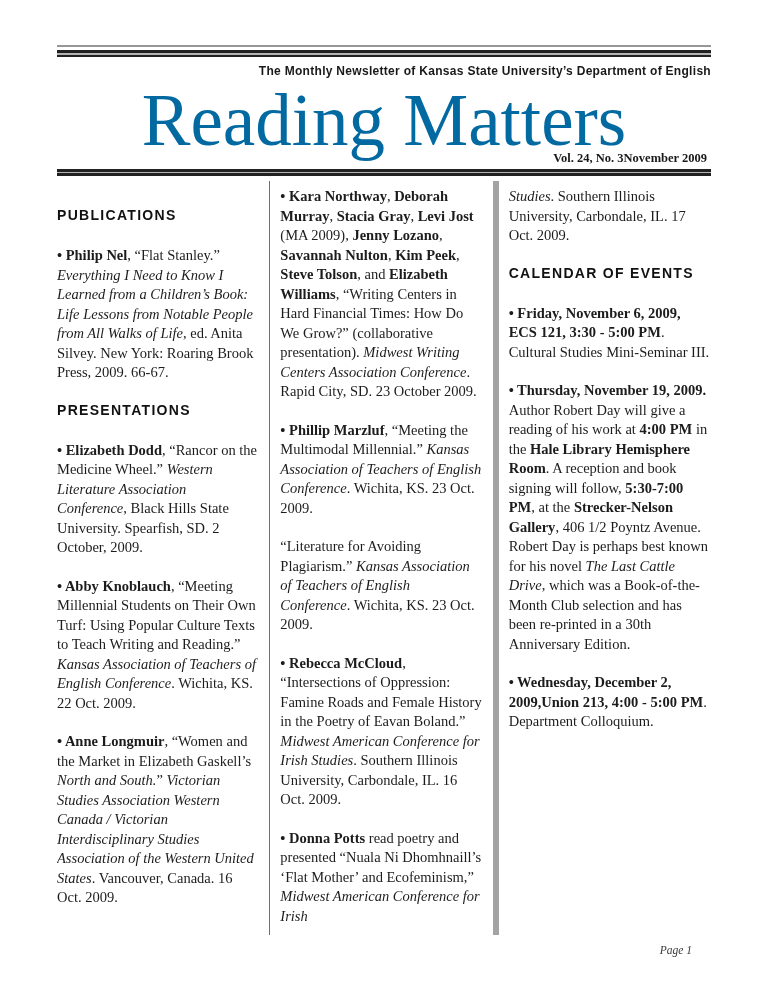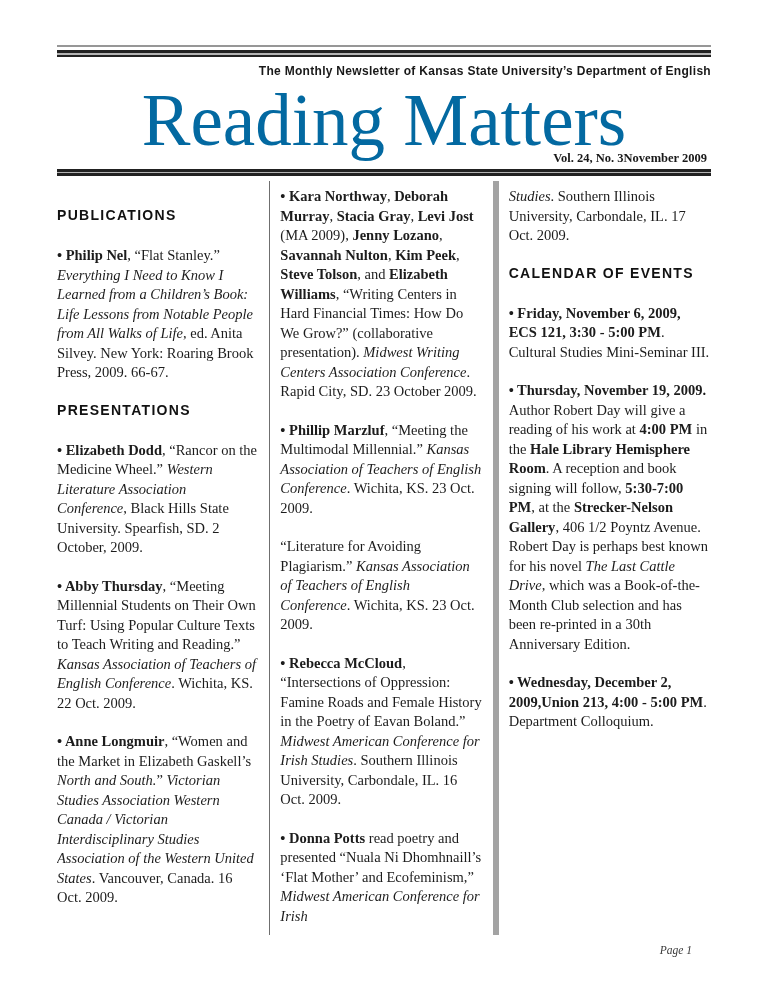--- a/index.html
+++ b/index.html
@@ -100,21 +100,21 @@
       <div class="st4"></div>
       <div class="st3"></div>
   </div>
 
   <div class="columns">
     <div class="col col-1">
         <div class="col-heading">PUBLICATIONS</div>
         <p class="item"><span class="b">• Philip Nel</span><span>, “Flat Stanley.” </span><span class="i">Everything I Need to Know I Learned from a Children’s Book: Life Lessons from Notable People from All Walks of Life</span><span>, ed. Anita Silvey.  New York: Roaring Brook Press, 2009.  66-67.</span></p>
         <div class="col-heading">PRESENTATIONS</div>
         <p class="item"><span class="b">• Elizabeth Dodd</span><span>, “Rancor on the Medicine Wheel.” </span><span class="i">Western Literature Association Conference</span><span>, Black Hills State University. Spearfish, SD.  2 October, 2009.</span></p>
-        <p class="item"><span class="b">• Abby Thursday</span><span>, “Meeting Millennial Students on Their Own Turf: Using Popular Culture Texts to Teach Writing and Reading.” </span><span class="i">Kansas Association of Teachers of English Conference</span><span>. Wichita, KS.  22 Oct. 2009.</span></p>
+        <p class="item"><span class="b">• Abby Knoblauch</span><span>, “Meeting Millennial Students on Their Own Turf: Using Popular Culture Texts to Teach Writing and Reading.” </span><span class="i">Kansas Association of Teachers of English Conference</span><span>. Wichita, KS.  22 Oct. 2009.</span></p>
         <p class="item"><span class="b">• Anne Longmuir</span><span>, “Women and the Market in Elizabeth Gaskell’s </span><span class="i">North and South.</span><span>” </span><span class="i">Victorian Studies Association Western Canada / Victorian Interdisciplinary Studies Association of the Western United States</span><span>. Vancouver, Canada. 16 Oct. 2009.</span></p>
       </div>
     <div class="col col-2">
         <p class="item"><span class="b">• Kara Northway</span><span>, </span><span class="b">Deborah Murray</span><span>, </span><span class="b">Stacia Gray</span><span>, </span><span class="b">Levi Jost</span><span> (MA 2009), </span><span class="b">Jenny Lozano</span><span>, </span><span class="b">Savannah Nulton</span><span>, </span><span class="b">Kim Peek</span><span>, </span><span class="b">Steve Tolson</span><span>, and </span><span class="b">Elizabeth Williams</span><span>, “Writing Centers in Hard Financial Times: How Do We Grow?” (collaborative presentation). </span><span class="i">Midwest Writing Centers Association Conference</span><span>. Rapid City, SD. 23 October 2009.</span></p>
         <p class="item"><span class="b">• Phillip Marzluf</span><span>, “Meeting the Multimodal Millennial.” </span><span class="i">Kansas Association of Teachers of English Conference</span><span>. Wichita, KS. 23 Oct. 2009.</span></p>
         <p class="item"><span>“Literature for Avoiding Plagiarism.” </span><span class="i">Kansas Association of Teachers of English Conference</span><span>. Wichita, KS. 23 Oct. 2009.</span></p>
         <p class="item"><span class="b">• Rebecca McCloud</span><span>, “Intersections of Oppression: Famine Roads and Female History in the Poetry of Eavan Boland.” </span><span class="i">Midwest American Conference for Irish Studies</span><span>. Southern Illinois University, Carbondale, IL. 16 Oct. 2009.</span></p>
         <p class="item"><span class="b">• Donna Potts</span><span> read poetry and presented “Nuala Ni Dhomhnaill’s ‘Flat Mother’ and Ecofeminism,” </span><span class="i">Midwest American Conference for Irish</span></p>
       </div>
     <div class="col col-3">

